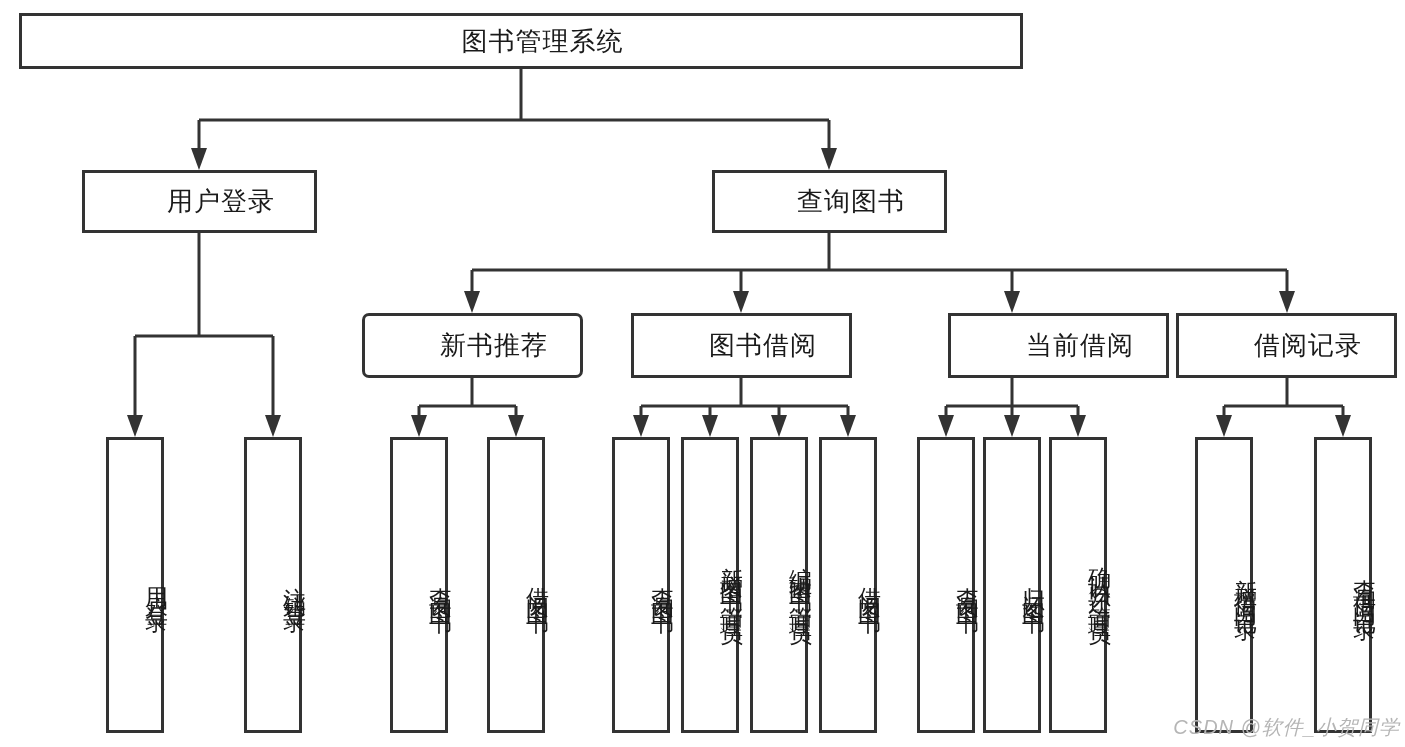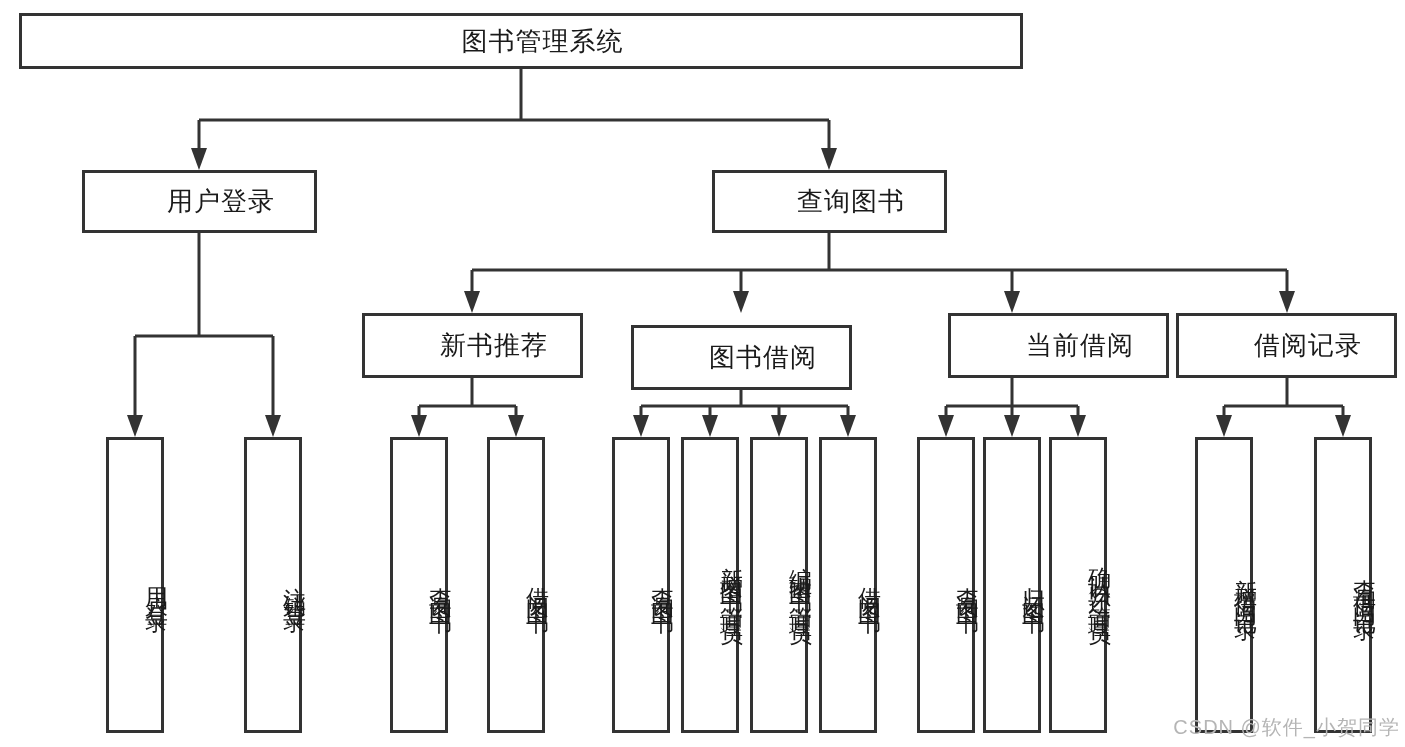--- a/index.html
+++ b/index.html
@@ -15,21 +15,21 @@
     color:#1a1a1a;
     padding-left:43px;
   }
   .hbox { font-size:26px; letter-spacing:1px; white-space:nowrap; }
   .vbox .vtext {
     writing-mode:vertical-rl; text-orientation:mixed;
     font-size:23px; letter-spacing:8px; line-height:1.25; color:#1a1a1a;
   }
   .watermark {
     position:absolute; top:714px; right:5px; font-size:20px;
-    color:#b5b5b5; letter-spacing:1px; white-space:nowrap; z-index:5;
+    color:#b5b5b5; letter-spacing:1px; white-space:nowrap; z-index:5;font-style:italic;
   }
 </style>
 </head>
 <body>
 
 <div class="canvas">
 
   <svg class="connectors" viewBox="0 0 1405 747" xmlns="http://www.w3.org/2000/svg">
     <g stroke="#333333" stroke-width="3" fill="none">
       <path d="M521 69 V120 M199 120 H829 M199 120 V150 M829 120 V150"></path>
@@ -67,24 +67,24 @@
     <span>图书管理系统</span>
   </div>
 
   <div class="box hbox" style="left:82px; top:170px; width:235px; height:63px;">
     <span>用户登录</span>
   </div>
   <div class="box hbox" style="left:712px; top:170px; width:235px; height:63px;">
     <span>查询图书</span>
   </div>
 
-  <div class="box hbox" style="left:362px; top:313px; width:221px; height:65px;">
+  <div class="box hbox" style="left:362px; top:313px; width:221px; height:65px;border-radius:7px;">
     <span>新书推荐</span>
   </div>
-  <div class="box hbox" style="left:631px; top:325px; width:221px; height:65px;">
+  <div class="box hbox" style="left:631px; top:313px; width:221px; height:65px;">
     <span>图书借阅</span>
   </div>
   <div class="box hbox" style="left:902px; top:313px; width:221px; height:65px;margin-left:46px;">
     <span>当前借阅</span>
   </div>
   <div class="box hbox" style="left:1176px; top:313px; width:221px; height:65px;">
     <span>借阅记录</span>
   </div>
 
   <div class="box vbox" style="left:106px; top:437px; width:58px; height:296px;">

